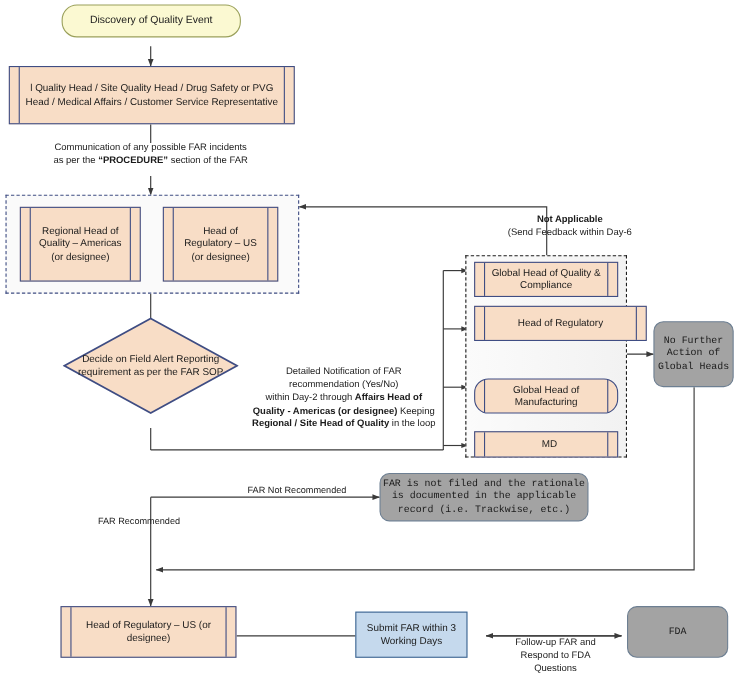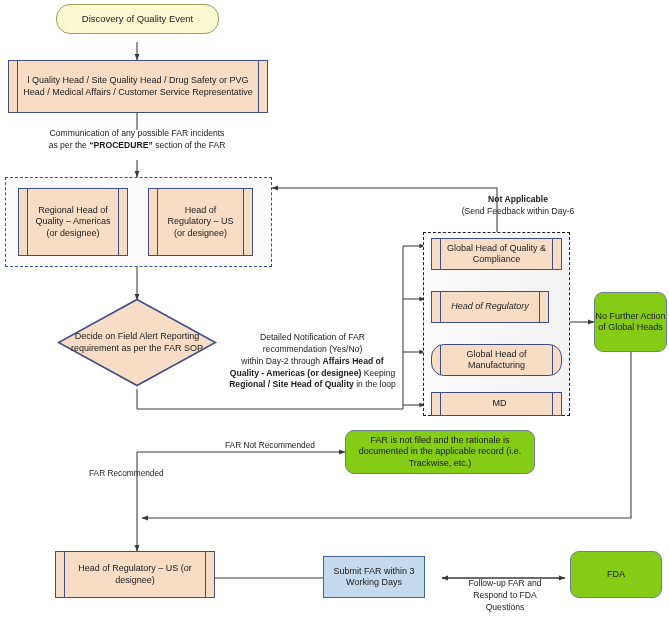--- a/index.html
+++ b/index.html
@@ -64,24 +64,25 @@
     left:0; top:0;
     width:100%; height:100%;
     display:flex; align-items:center; justify-content:center;
     text-align:center;
     font-size:9px;
     line-height:1.3;
     color:#1a1a1a;
   }
   
   .green{
-    background:#84cc16;
+    background:#a3a3a3;
     border:1.3px solid #6d7f92;
     border-radius:9px;
     font-size:9px;
+    font-family:Liberation Mono, monospace;
   }
   
   .blue{
     background:#c5d9ed;
     border:1.3px solid #3f6692;
     font-size:9px;
   }
   
   .group{
     position:absolute;
@@ -186,21 +187,21 @@
     <span class="band r"></span>
     <span>Regional Head of Quality – Americas (or designee)</span>
   </div>
 
   <div class="node proc" style="left:148px;top:188px;width:105px;height:68px;">
     <span class="band l"></span>
     <span class="band r"></span>
     <span>Head of Regulatory – US (or designee)</span>
   </div>
 
-  <div class="diamond-wrap" style="left:57px;top:298px;width:160px;height:89px;">
+  <div class="diamond-wrap" style="left:57px;top:288px;width:160px;height:89px;">
     <svg class="diamond-shape" viewBox="0 0 160 89" preserveAspectRatio="none">
       <polygon points="80,1.5 158.5,44.5 80,87.5 1.5,44.5" fill="#f8ddc6" stroke="#3f4d83" stroke-width="1.6"></polygon>
     </svg>
     <div class="diamond-label">Decide on Field Alert Reporting requirement as per the FAR SOP</div>
   </div>
 
   <div class="note" style="left:215px;top:332px;width:195px;">
     <div>Detailed Notification of FAR</div>
     <div>recommendation (Yes/No)</div>
     <div><span>within Day-2 through </span><b>Affairs Head of</b></div>
@@ -214,21 +215,21 @@
   </div>
 
   <div class="group gray" style="left:423px;top:232px;width:147px;height:184px;"></div>
 
   <div class="node proc" style="left:431px;top:238px;width:131px;height:32px;">
     <span class="band l"></span>
     <span class="band r"></span>
     <span>Global Head of Quality &amp; Compliance</span>
   </div>
 
-  <div class="node proc" style="left:431px;top:291px;width:118px;height:32px;font-style:italic;">
+  <div class="node proc" style="left:431px;top:278px;width:157px;height:32px;">
     <span class="band l"></span>
     <span class="band r"></span>
     <span>Head of Regulatory</span>
   </div>
 
   <div class="node proc" style="left:431px;top:344px;width:131px;height:32px;border-radius:13px;">
     <span class="band l"></span>
     <span class="band r"></span>
     <span>Global Head of Manufacturing</span>
   </div>

